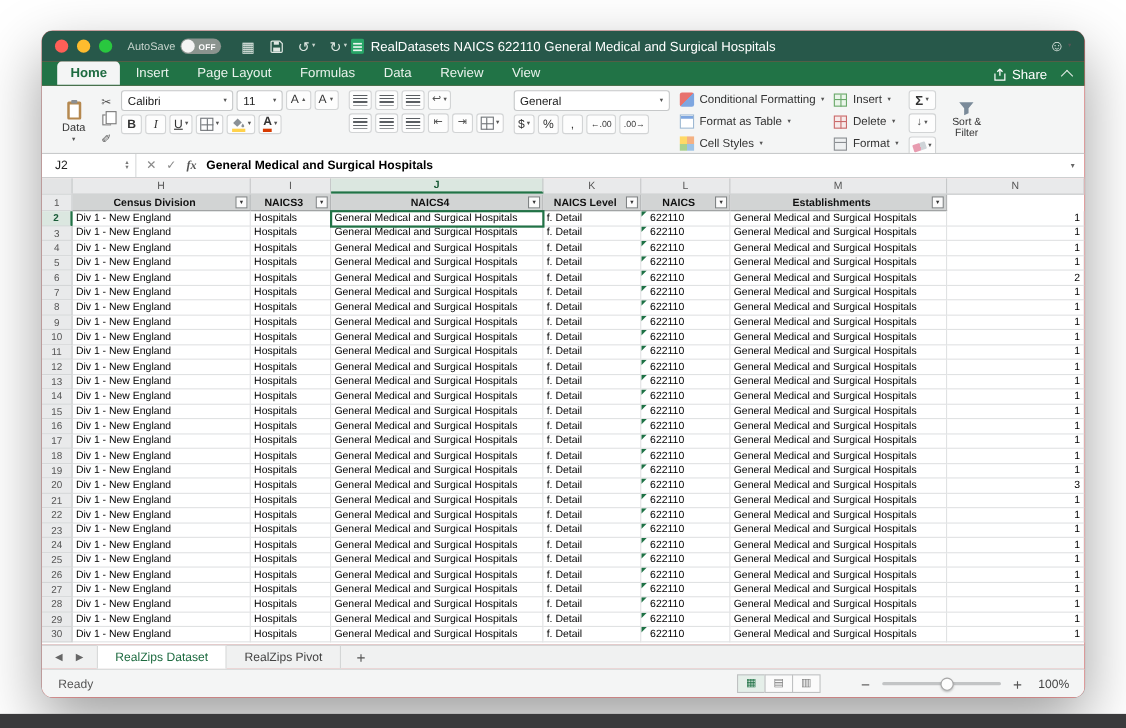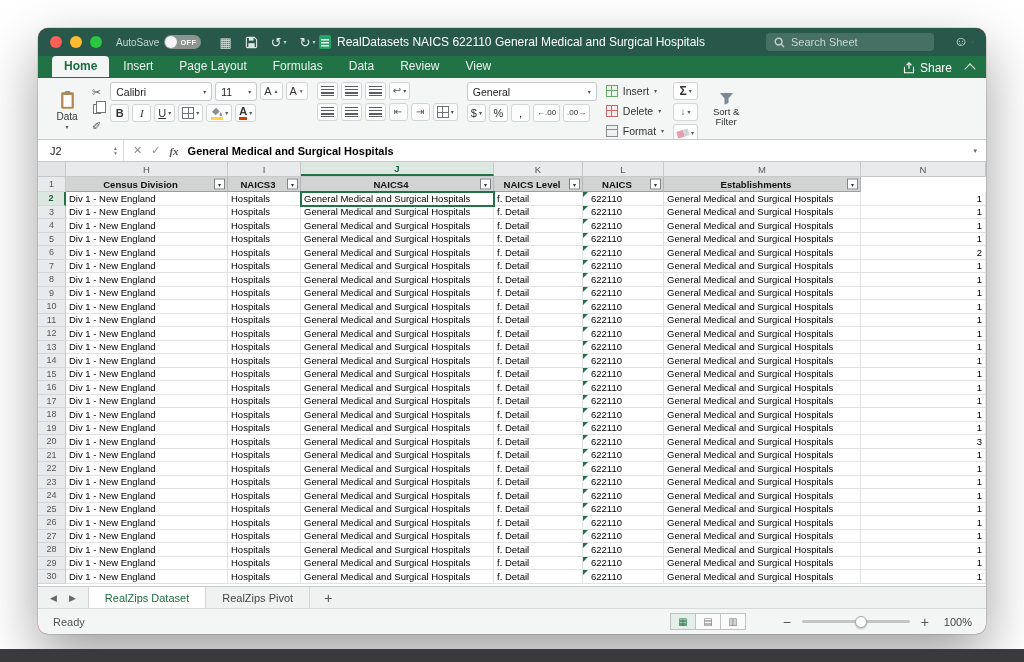--- a/index.html
+++ b/index.html
@@ -39,21 +39,21 @@
   .collapse{position:absolute;right:12px;bottom:5px;width:8px;height:8px;border-left:1.6px solid #dfe9e3;border-top:1.6px solid #dfe9e3;transform:rotate(45deg)}
 
   
   .ribbon{height:62px;background:#f4f5f5;border-bottom:1px solid #c8cacb;display:flex;align-items:flex-start;gap:9px;padding:4px 8px 2px;flex:0 0 auto;color:#333;overflow:hidden}
   .group{display:flex;flex-direction:column;gap:3px}
   .rrow{display:flex;gap:3px}
   .sbtn{height:18px;min-width:19px;padding:0 3px;border:1px solid #d2d4d5;border-radius:3px;background:#fdfdfd;display:inline-flex;align-items:center;justify-content:center;gap:2px;font-size:11px;color:#333;line-height:1}
   .caret{font-size:6px;color:#555}
   .tiny{font-size:5px;color:#555}
   .sel{height:19px;background:#fff;border:1px solid #c6c8c9;border-radius:3px;display:flex;align-items:center;justify-content:space-between;gap:6px;font-size:10.5px;padding:0 5px;color:#222}
-  .w100{width:102px}.w44{width:42px}.w140{width:130px}
+  .w100{width:102px}.w44{width:42px}.w140{width:142px}
   .bigbtn{width:42px;height:55px;display:flex;flex-direction:column;align-items:center;justify-content:center;gap:1px;font-size:10px;color:#333;border-radius:4px}
   .clipwrap{display:flex;gap:4px}
   .clipcol{display:flex;flex-direction:column;gap:3px;padding-top:3px}
   .mini{font-size:11px;color:#555;height:14px;display:flex;align-items:center;justify-content:center}
   .copyshape{position:relative;width:8px;height:10px;border:1px solid #777;background:#fff}
   .copyshape::before{content:"";position:absolute;left:2px;top:-4px;width:8px;height:10px;border:1px solid #777;background:#fff}
   .boldg{font-weight:700}
   .italg{font-style:italic;font-family:"Liberation Serif",serif}
   .und{text-decoration:underline}
   .grid-ico{width:12px;height:12px;border:1px solid #707478;background:
@@ -149,27 +149,20 @@
             <rect x="3.6" y="7.8" width="6.8" height="4" fill="#dfe7e2"></rect>
           </svg>
       </span>
       <span class="tbi">↺<span class="caret">▾</span></span>
       <span class="tbi">↻<span class="caret">▾</span></span>
     </div>
     <div class="title-center">
       <span class="doc-ico"></span>
       <span>RealDatasets NAICS 622110 General Medical and Surgical Hospitals</span>
     </div>
-    <div class="search">
-      <svg width="11" height="11" viewBox="0 0 11 11">
-          <circle cx="4.6" cy="4.6" r="3.4" fill="none" stroke="#c9d6cf" stroke-width="1.3"></circle>
-          <line x1="7.2" y1="7.2" x2="10" y2="10" stroke="#c9d6cf" stroke-width="1.3"></line>
-        </svg>
-      <span>Search Sheet</span>
-    </div>
     <div class="smiley">☺<span class="caret">▾</span></div>
   </div>
 
   <div class="tabrow">
     <div class="rtabs" id="ribbon-tabs">
         <div class="rtab active">Home</div>
         <div class="rtab">Insert</div>
         <div class="rtab">Page Layout</div>
         <div class="rtab">Formulas</div>
         <div class="rtab">Data</div>
@@ -308,20 +301,37 @@
             <span>$</span>
             <span class="caret">▾</span>
           </span>
         <span class="sbtn">%</span>
         <span class="sbtn">,</span>
         <span class="sbtn" style="font-size:8px">←.00</span>
         <span class="sbtn" style="font-size:8px">.00→</span>
       </div>
     </div>
 
+    <div class="group">
+      <div class="stylerow">
+        <span class="cf-ico"></span>
+        <span>Conditional Formatting</span>
+        <span class="caret">▾</span>
+      </div>
+      <div class="stylerow">
+        <span class="fat-ico"></span>
+        <span>Format as Table</span>
+        <span class="caret">▾</span>
+      </div>
+      <div class="stylerow">
+        <span class="cs-ico"></span>
+        <span>Cell Styles</span>
+        <span class="caret">▾</span>
+      </div>
+    </div>
 
     <div class="group">
       <div class="stylerow">
         <span class="ins-ico"></span>
         <span>Insert</span>
         <span class="caret">▾</span>
       </div>
       <div class="stylerow">
         <span class="del-ico"></span>
         <span>Delete</span>

